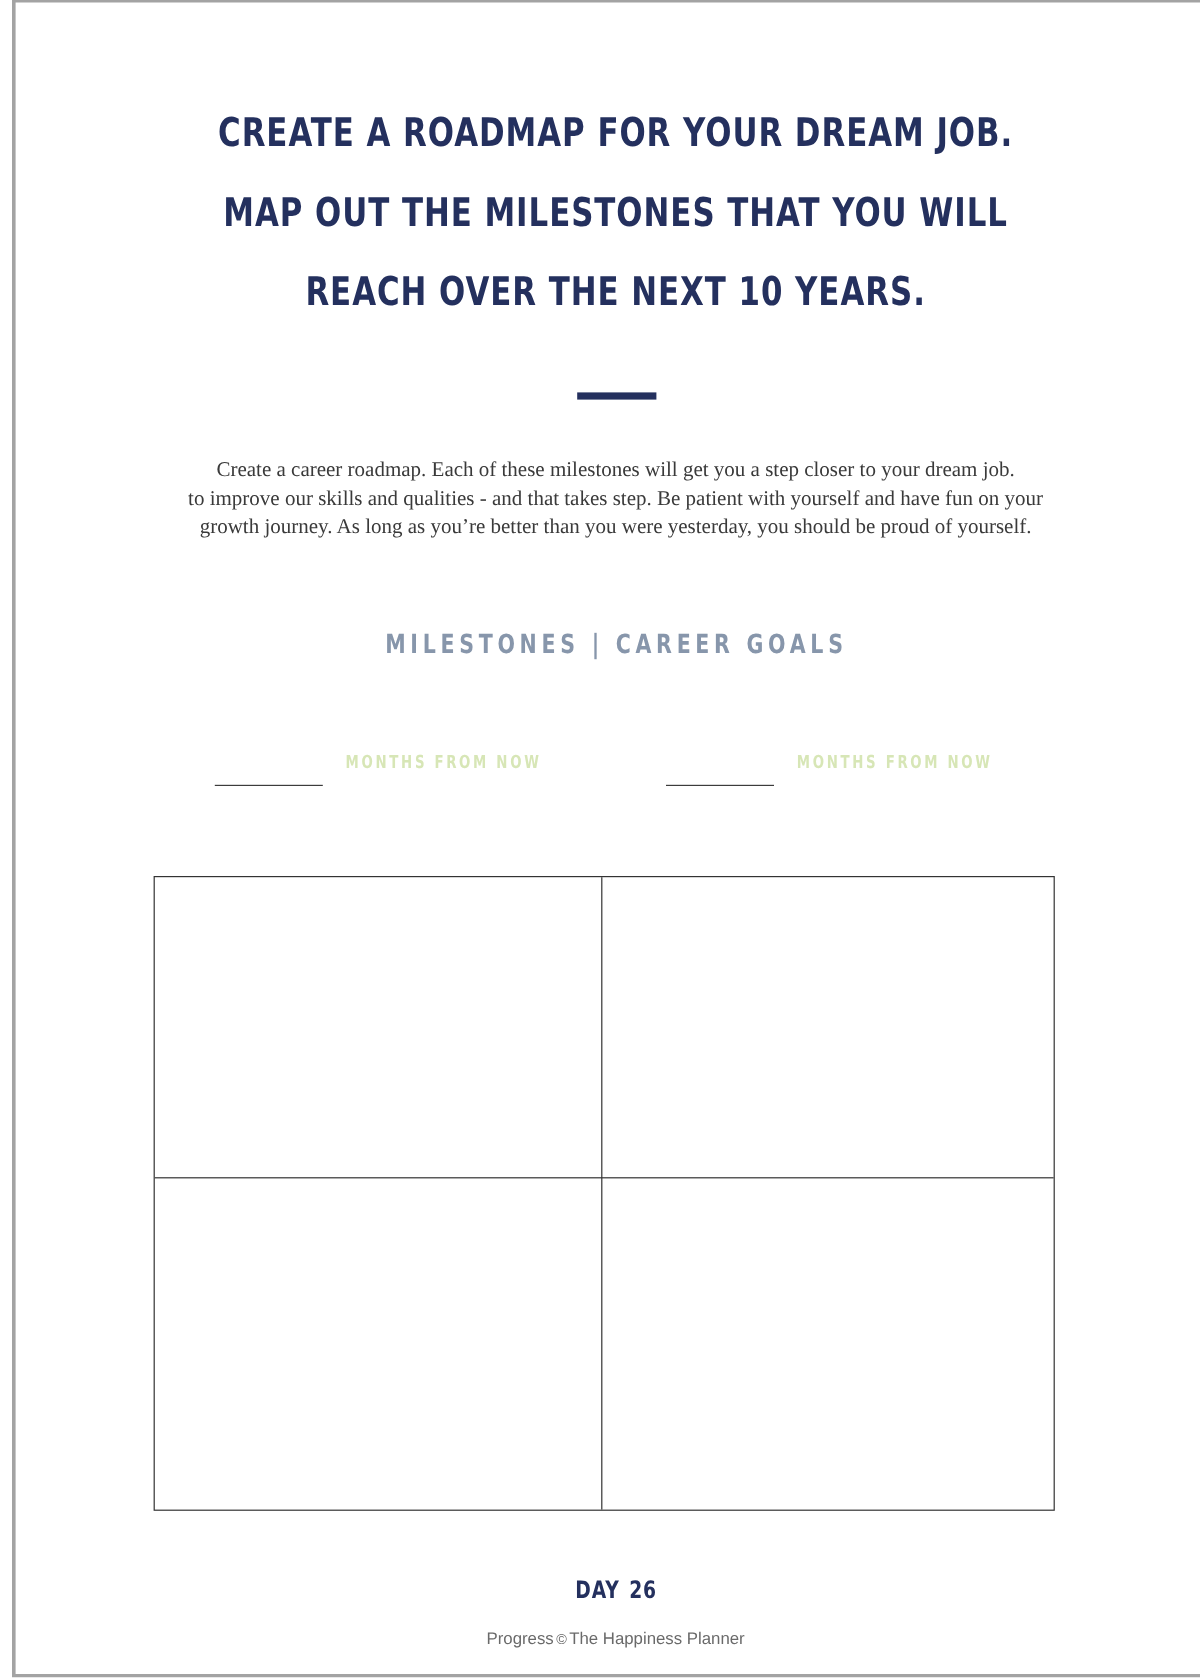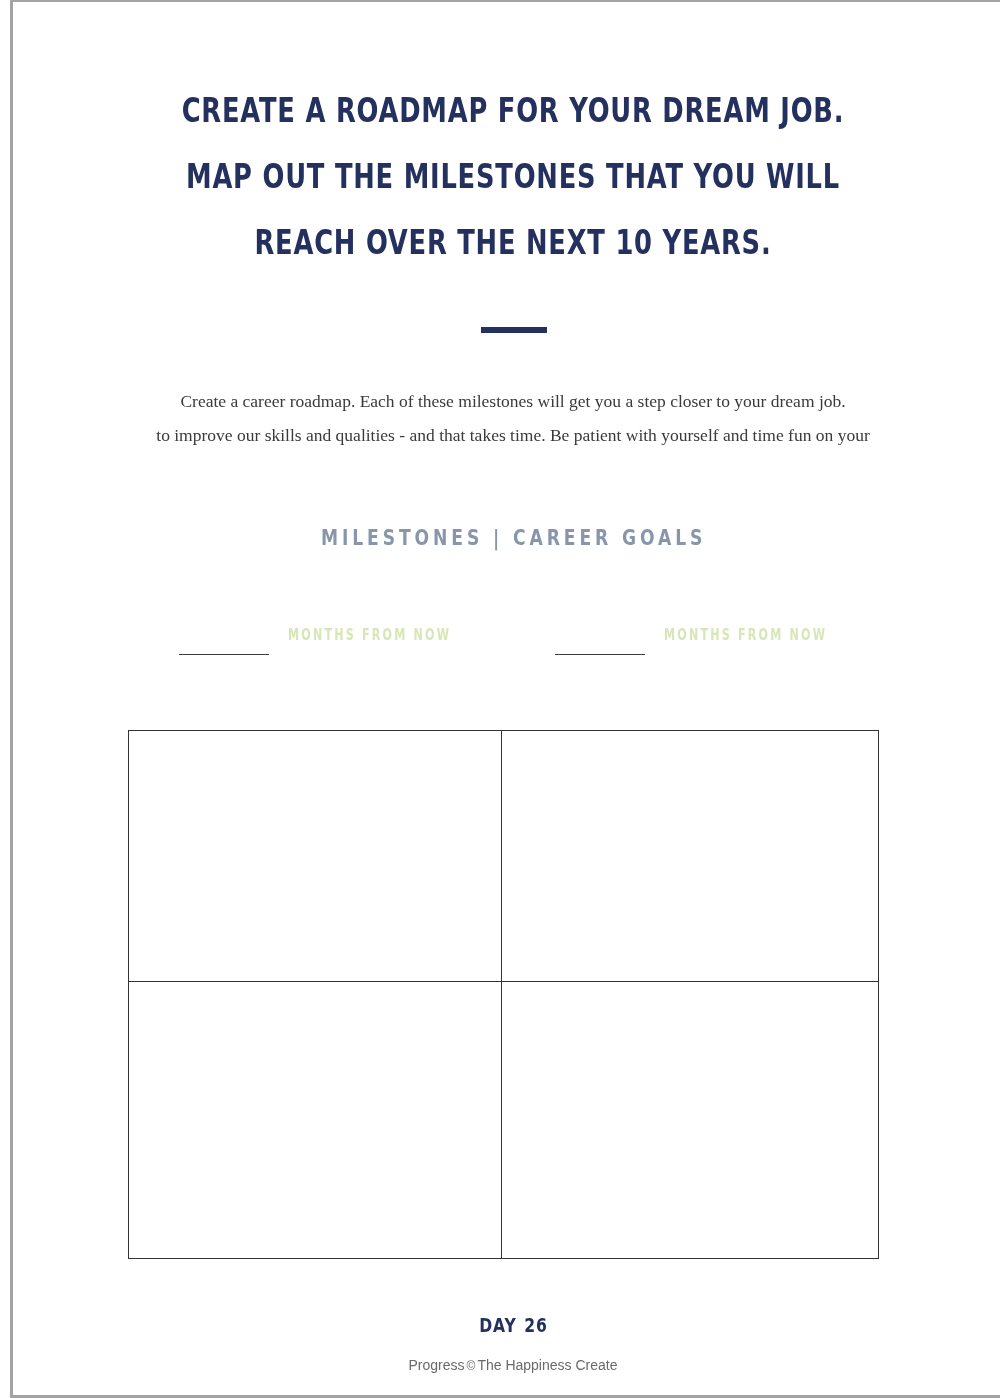--- a/index.html
+++ b/index.html
@@ -51,21 +51,21 @@
     .intro {
       position: absolute;
       left: 110px; width: 780px;
       top: 378px;
       text-align: center;
       color: #3a3a3a;
       font-family: "Liberation Serif", serif;
       font-size: 17.5px;
       line-height: 23.5px;
     }
-    .intro span { display: block; white-space: nowrap; margin-top: 10px; }
+    .intro span { display: block; white-space: nowrap; }
     .section-heading {
       position: absolute;
       left: 0; width: 1000px;
       top: 523px;
       text-align: center;
       color: #8796ab;
       font-family: "DejaVu Sans", sans-serif;
       font-weight: bold;
       font-size: 22px;
       letter-spacing: 5px;
@@ -156,21 +156,22 @@
   <div class="title">
     <span class="line">CREATE A ROADMAP FOR YOUR DREAM JOB.</span>
     <span class="line">MAP OUT THE MILESTONES THAT YOU WILL</span>
     <span class="line">REACH OVER THE NEXT 10 YEARS.</span>
   </div>
 
   <div class="divider"></div>
 
   <div class="intro">
     <span>Create a career roadmap. Each of these milestones will get you a step closer to your dream job.</span>
-    <span>to improve our skills and qualities - and that takes time. Be patient with yourself and time fun on your</span>
+    <span>to improve our skills and qualities - and that takes step. Be patient with yourself and have fun on your</span>
+    <span>growth journey. As long as you’re better than you were yesterday, you should be proud of yourself.</span>
   </div>
 
   <div class="section-heading">MILESTONES | CAREER GOALS</div>
 
   <div class="months" style="left:166px;">
     <div class="blank"></div>
     <div class="label">MONTHS FROM NOW</div>
   </div>
 
   <div class="months" style="left:542px;">
@@ -185,16 +186,16 @@
     <div class="cell" style="left:374px;top:252px;width:374px;height:274px;"></div>
     <div class="vline"></div>
     <div class="hline"></div>
   </div>
 
   <div class="day">
     <span>DAY</span><span class="num">26</span>
   </div>
 
   <div class="copyright">
-    <span>Progress</span><span class="sym">©</span><span>The Happiness Create</span>
+    <span>Progress</span><span class="sym">©</span><span>The Happiness Planner</span>
   </div>
 
 </div>
 
 </body></html>

